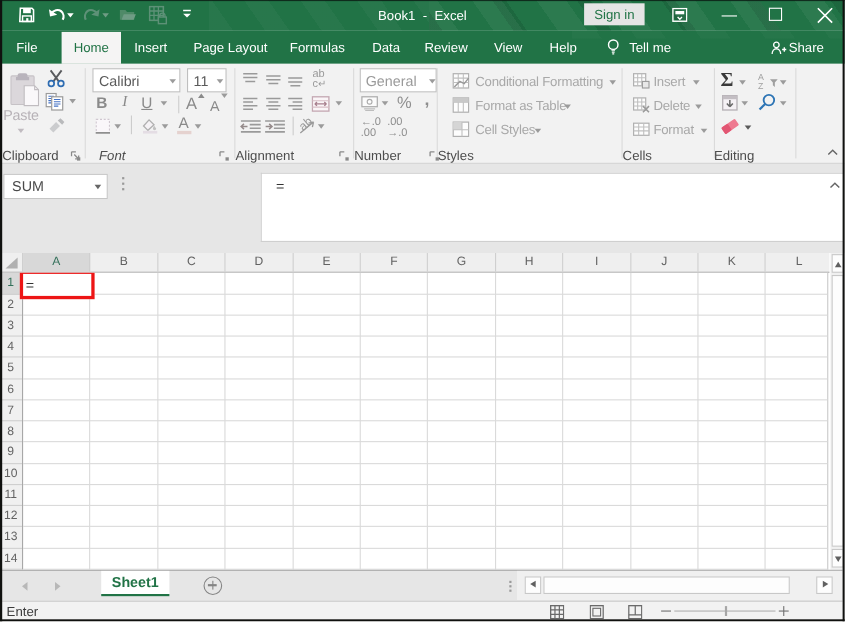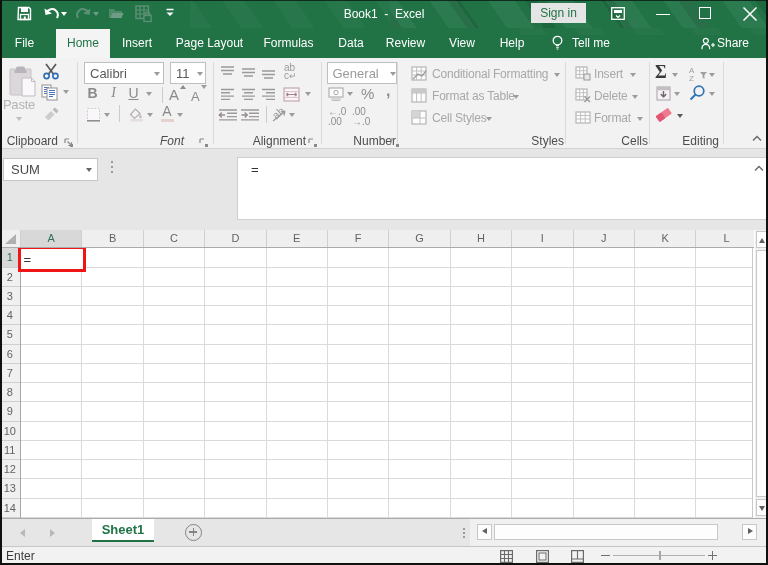--- a/index.html
+++ b/index.html
@@ -11,21 +11,21 @@
 #frameR{right:0;top:0;width:2px;height:565px;background:#10110f;}
 #frameB{left:0;bottom:0;width:768px;height:2px;background:#10110f;}
 
 #title{left:0;top:0;width:768px;height:28px;background:#217346;}
 #tabrow{left:0;top:28px;width:768px;height:30px;background:#217346;}
 .tab{position:absolute;top:0;height:30px;line-height:30px;color:#fff;font-size:12px;text-align:center;}
 #hometab{position:absolute;top:1px;height:29px;line-height:29px;background:#f5f4f4;color:#217346;font-size:12px;text-align:center;}
 
 #ribbon{left:0;top:58px;width:768px;height:91px;background:#f2f2f2;border-bottom:1px solid #d2d2d2;box-sizing:border-box;}
 .gdiv{position:absolute;top:4px;width:1px;height:82px;background:#dadada;}
-.glabel{position:absolute;top:76px;height:14px;line-height:14px;font-size:12px;color:#4d4d4d;text-align:right;}
+.glabel{position:absolute;top:76px;height:14px;line-height:14px;font-size:12px;color:#4d4d4d;text-align:left;}
 .launch{position:absolute;top:76px;width:10px;height:10px;}
 .combo{position:absolute;background:#fff;border:1px solid #bfbfbf;box-sizing:border-box;}
 .dim{color:#a8a8a8;letter-spacing:-0.2px;}
 .dd{position:absolute;width:0;height:0;border-left:3.5px solid transparent;border-right:3.5px solid transparent;border-top:4px solid #9b9b9b;}
 
 #fbar{left:0;top:149px;width:768px;height:81.3px;background:#e6e6e6;}
 #namebox{position:absolute;left:2.5px;top:9px;width:95.5px;height:23px;background:#fff;border:1px solid #c6c6c6;box-sizing:border-box;}
 #fxbox{position:absolute;left:128px;top:8.5px;width:104px;height:23px;background:#fff;border:1px solid #c6c6c6;box-sizing:border-box;}
 #finput{position:absolute;left:237px;top:7.5px;width:529.5px;height:63px;background:#fff;border:1px solid #cfcfcf;border-right:none;box-sizing:border-box;}
 

